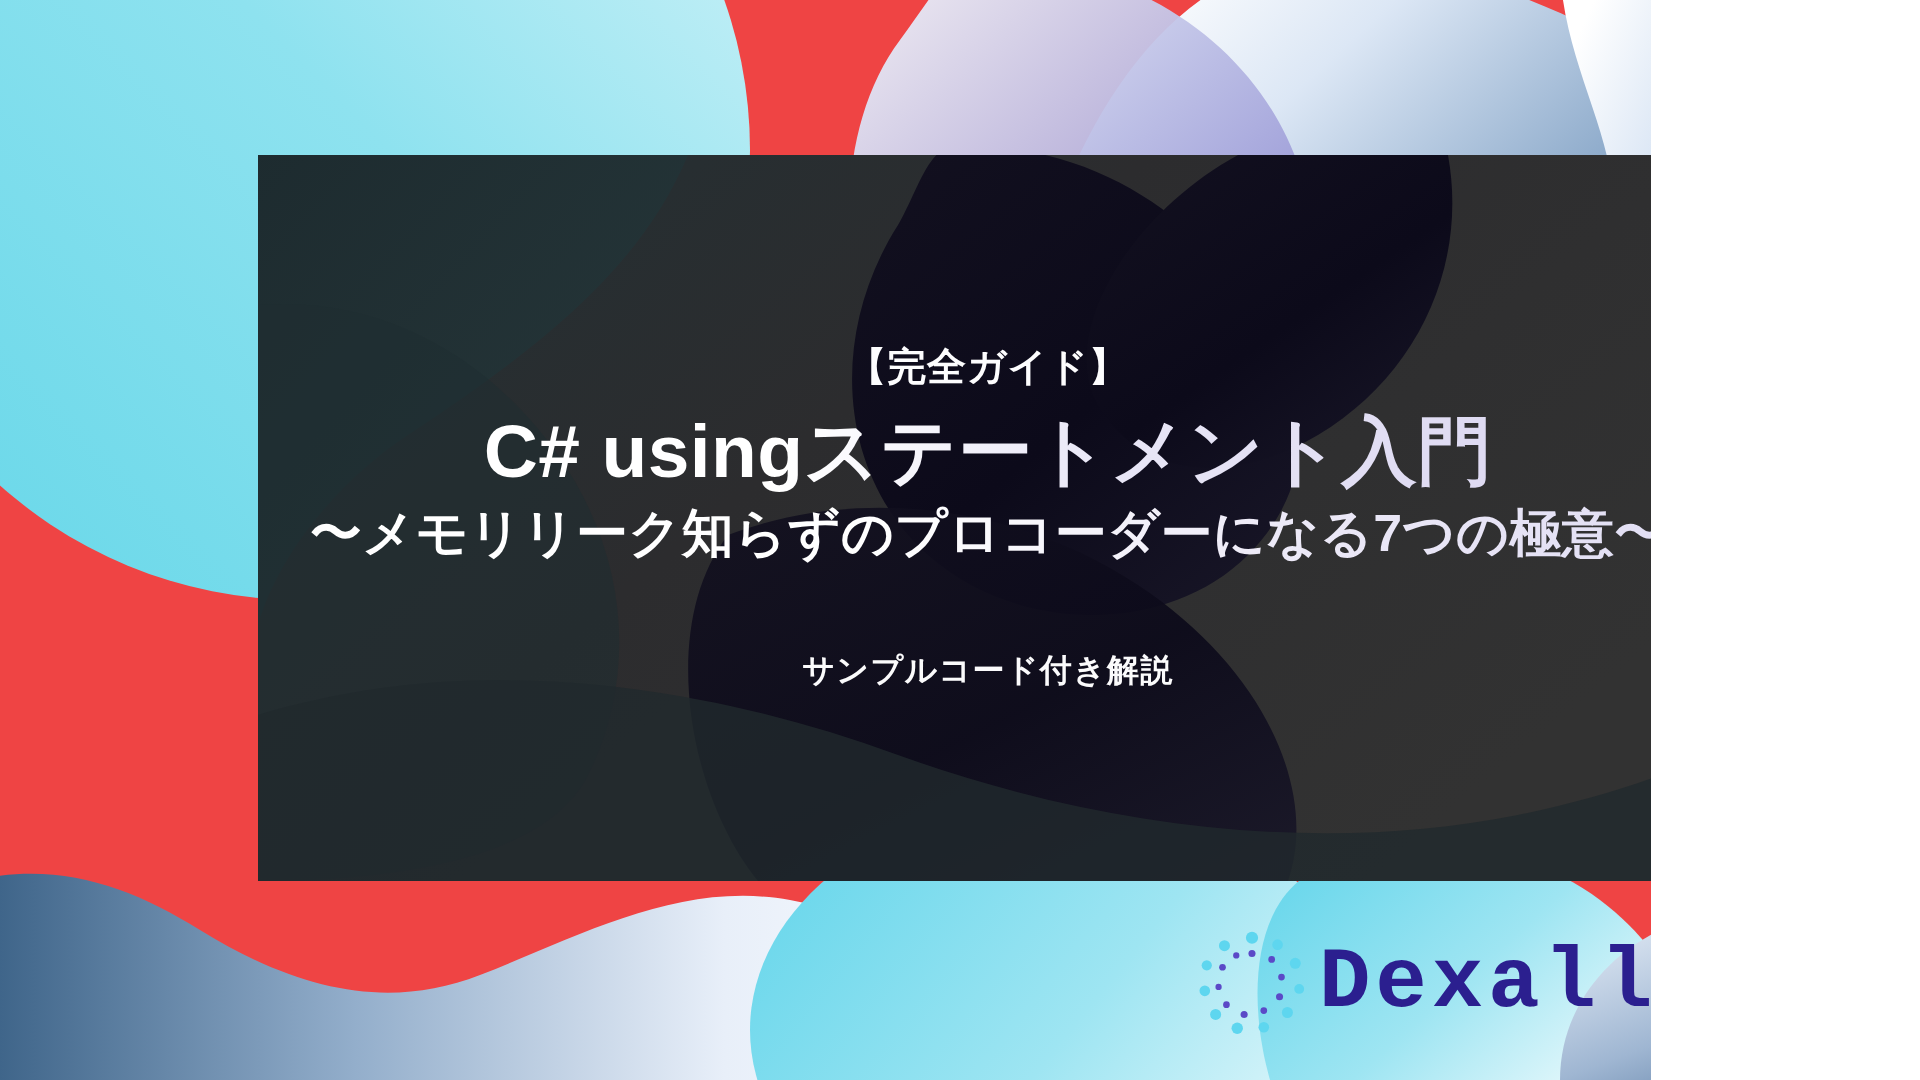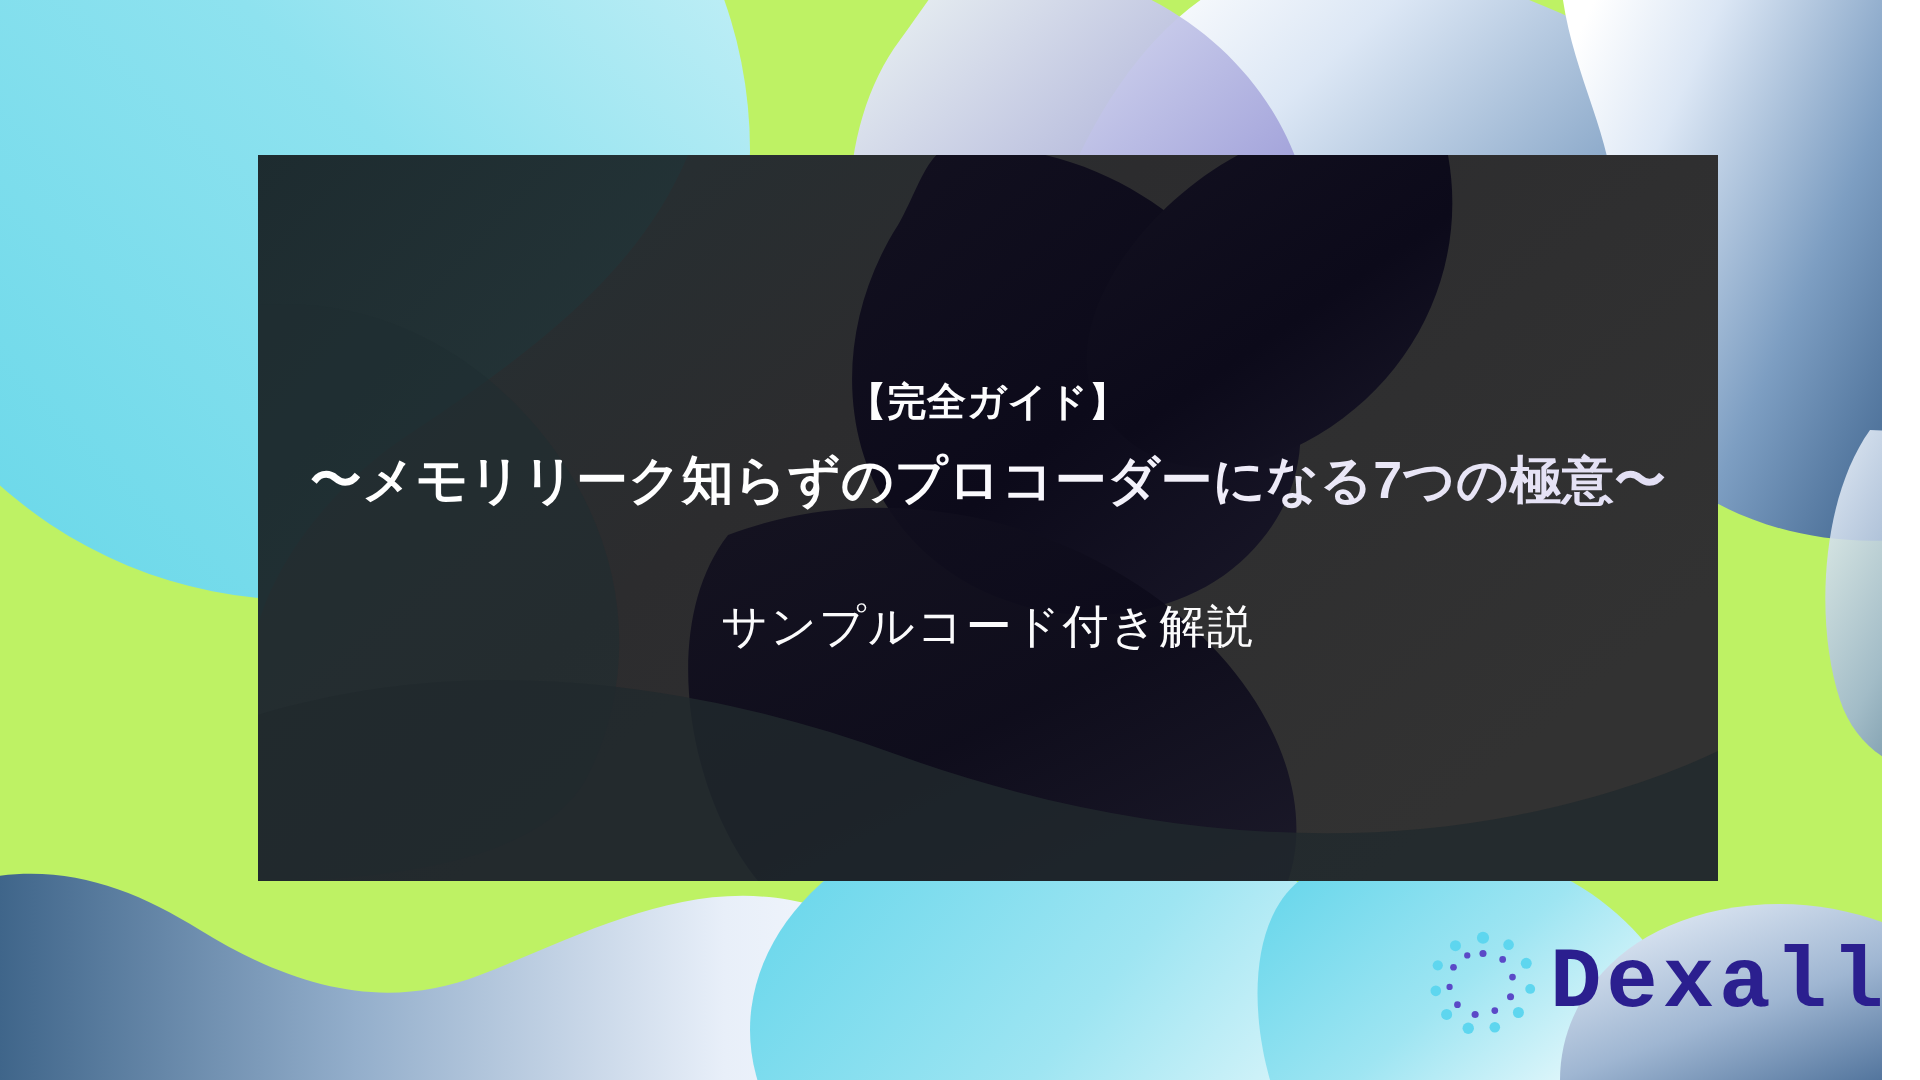--- a/index.html
+++ b/index.html
@@ -5,22 +5,22 @@
 <style>
   * { margin:0; padding:0; box-sizing:border-box; }
   html, body {
     width:1920px; height:1080px;
     overflow:hidden;
     background:#ffffff;
     font-family:"Liberation Sans", "DejaVu Sans", sans-serif;
   }
   #stage {
     position:relative;
-    width:1882px; height:1080px;
-    background:#bef264;
+    width:1651px; height:1080px;
+    background:#ef4444;
     overflow:hidden;
   }
 
   
   .bg-layer { position:absolute; inset:0; overflow:hidden; pointer-events:none; }
   .bg-layer svg { position:absolute; top:0; left:0; width:1920px; height:1080px; display:block; }
 
   
   #card {
     position:absolute;
@@ -73,22 +73,22 @@
     margin-top:6px;
     background:linear-gradient(96deg,#ffffff 0%,#ffffff 42%,#ece9f7 72%,#e2dff4 100%);
     -webkit-background-clip:text;
     background-clip:text;
     color:transparent;
     -webkit-text-fill-color:transparent;
   }
 
   .tagline {
     margin-top:84px;
-    font-size:46px;
-    font-weight:400;
+    font-size:32px;
+    font-weight:700;
     letter-spacing:0.04em;
     color:#fbfbfc;
     line-height:1.3;
     white-space:nowrap;
   }
 
   
   #logo {
     position:absolute;
     right:-6px;
@@ -215,20 +215,21 @@
 
       <path fill="url(#cardNavy)" opacity="0.92" d="M470,380 C600,330 760,350 880,430 C1010,516 1060,640 1030,726
                L500,726 C430,640 400,470 470,380 Z"></path>
       <path fill="#20292d" opacity="0.8" d="M0,560 C200,500 420,520 640,600 C840,672 1060,700 1260,660
                C1340,644 1410,620 1460,596 L1460,726 L0,726 Z"></path>
     </svg>
 
     <div id="card-inner">
       <div class="eyebrow">【完全ガイド】</div>
 
+      <h1 class="title-main">C# usingステートメント入門</h1>
 
       <h2 class="title-sub">〜メモリリーク知らずのプロコーダーになる7つの極意〜</h2>
 
       <div class="tagline">サンプルコード付き解説</div>
     </div>
   </div>
 
   <div id="logo">
     <svg class="mark" viewBox="0 0 120 120" xmlns="http://www.w3.org/2000/svg" aria-hidden="true">
 

